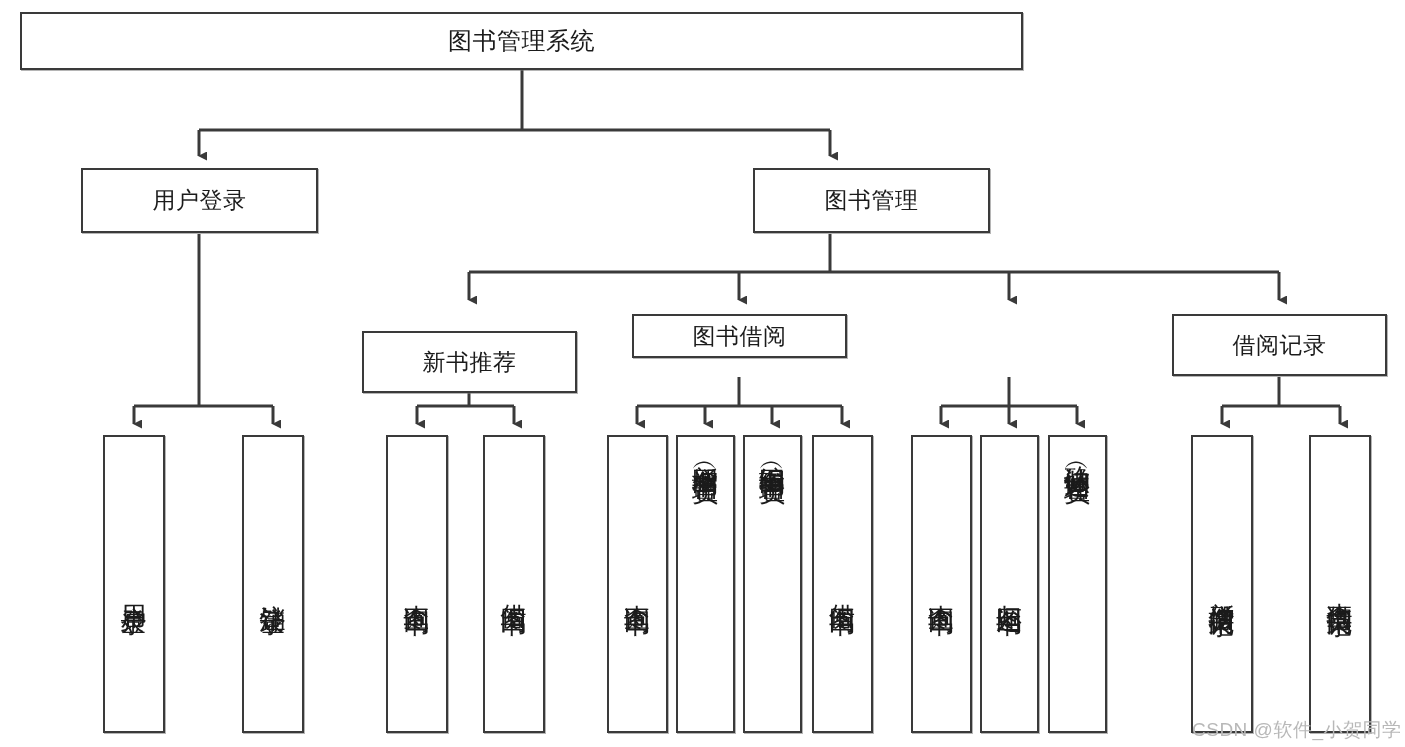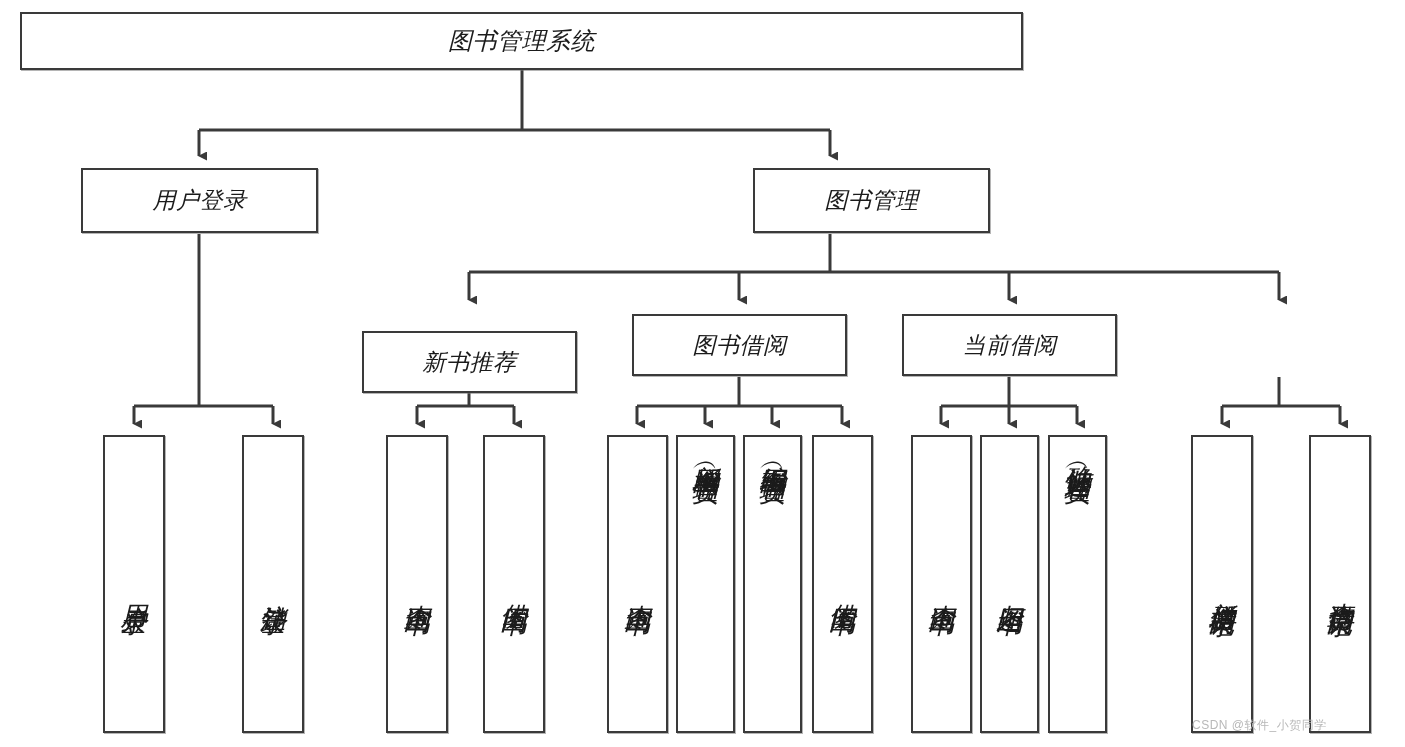--- a/index.html
+++ b/index.html
@@ -34,21 +34,20 @@
     align-items: center;
     justify-content: center;
     color: #1b1b1b;
     box-shadow: 1px 1px 0 rgba(120,120,120,0.55);
   }
   .node .label {
     display: block;
     text-align: center;
     line-height: 1.08;
     letter-spacing: 0.5px;
-    font-style: italic;
   }
   .node.horiz .label {
     font-size: 23px;
   }
   .node.root .label {
     font-size: 24px;
   }
   .node.vert {
     align-items: flex-start;
     padding-top: 8px;
@@ -59,21 +58,21 @@
     font-size: 26px;
     line-height: 1.0;
     letter-spacing: 2px;
     white-space: nowrap;
   }
   .node.vert.mid .label {
     align-self: center;
   }
   .watermark {
     position: absolute;
-    font-size: 12px;
+    font-size: 19px;
     color: #b8b8b8;
     white-space: nowrap;
     letter-spacing: 0.5px;
   }
 </style>
 </head>
 <body>
 
 <div id="canvas">
 
@@ -134,25 +133,25 @@
   <div class="node horiz" style="left:81px; top:168px; width:237px; height:65px;">
     <span class="label">用户登录</span>
   </div>
   <div class="node horiz" style="left:753px; top:168px; width:237px; height:65px;">
     <span class="label">图书管理</span>
   </div>
 
   <div class="node horiz" style="left:362px; top:314px; width:215px; height:62px;margin-top:17px;">
     <span class="label">新书推荐</span>
   </div>
-  <div class="node horiz" style="left:632px; top:314px; width:215px; height:62px;">
+  <div class="node horiz" style="left:632px; top:314px; width:215px; height:44px;">
     <span class="label">图书借阅</span>
   </div>
-  <div class="node horiz" style="left:902px; top:314px; width:215px; height:62px;">
-    <span class="label">当前借阅</span>
+  <div class="node horiz" style="left:1172px; top:314px; width:215px; height:62px;">
+    <span class="label">借阅记录</span>
   </div>
 
   <div class="node vert mid" style="left:103px; top:435px; width:62px; height:298px;">
     <span class="label">用户登录</span>
   </div>
   <div class="node vert mid" style="left:242px; top:435px; width:62px; height:298px;">
     <span class="label">注销登录</span>
   </div>
 
   <div class="node vert mid" style="left:386px; top:435px; width:62px; height:298px;">

